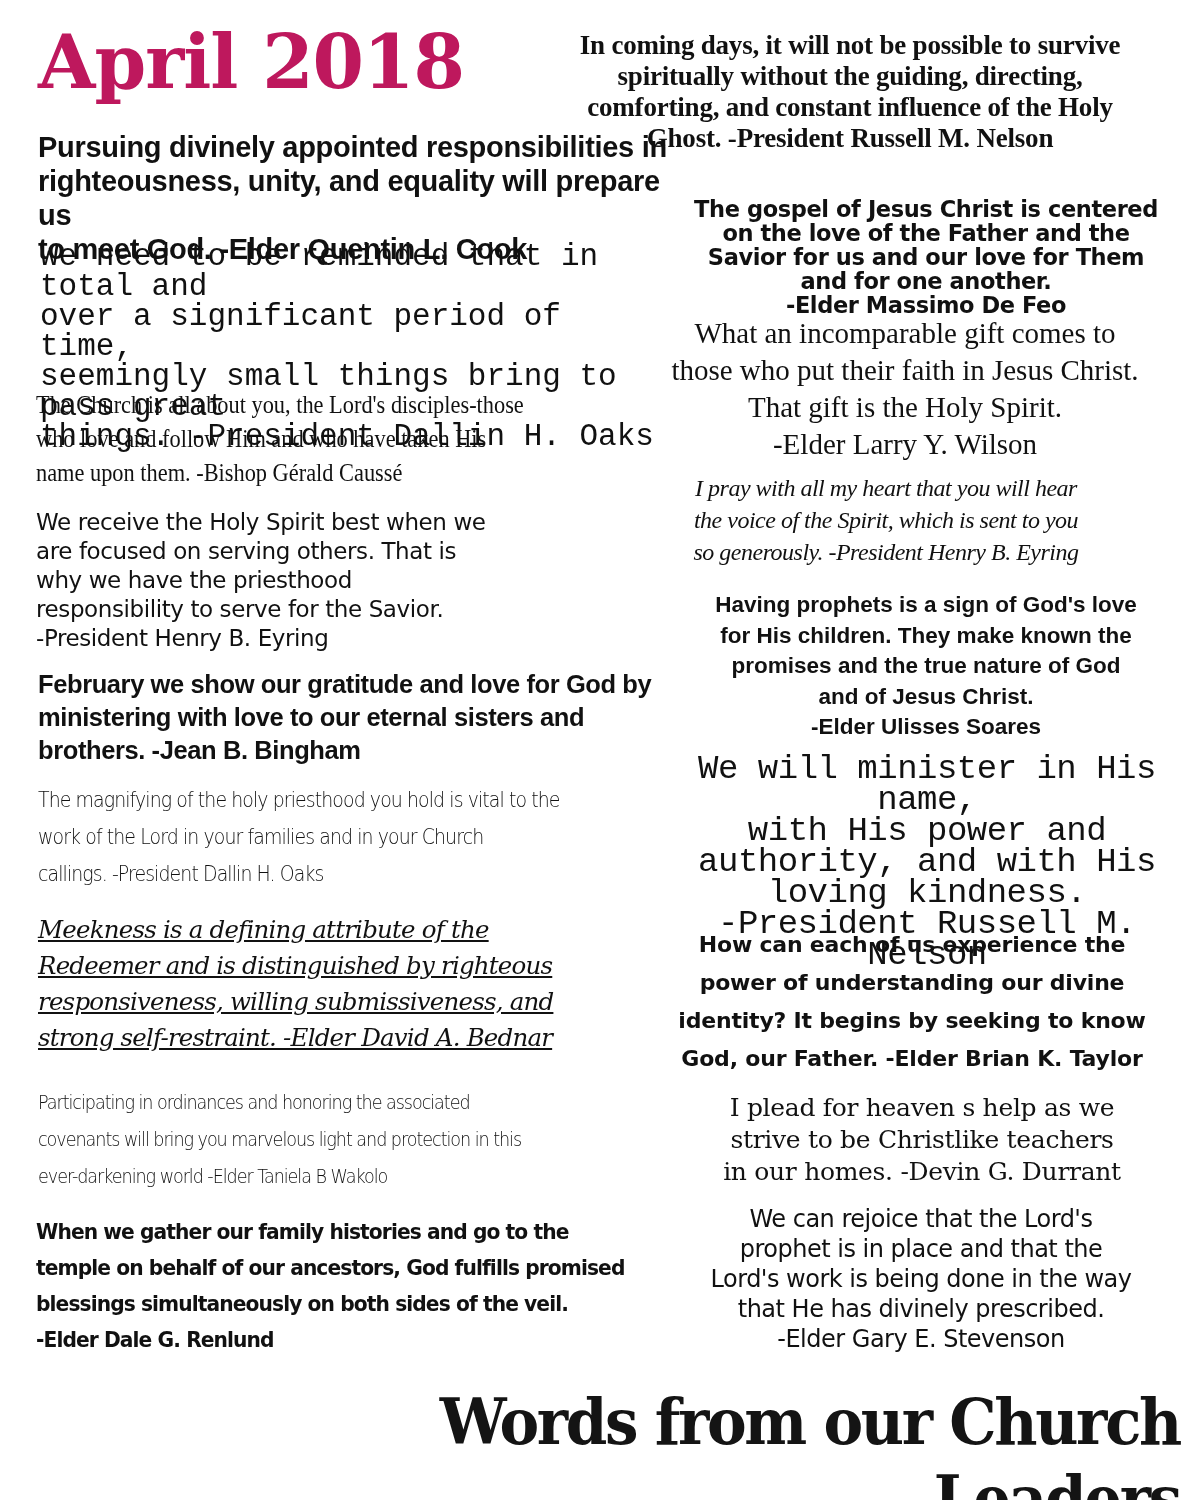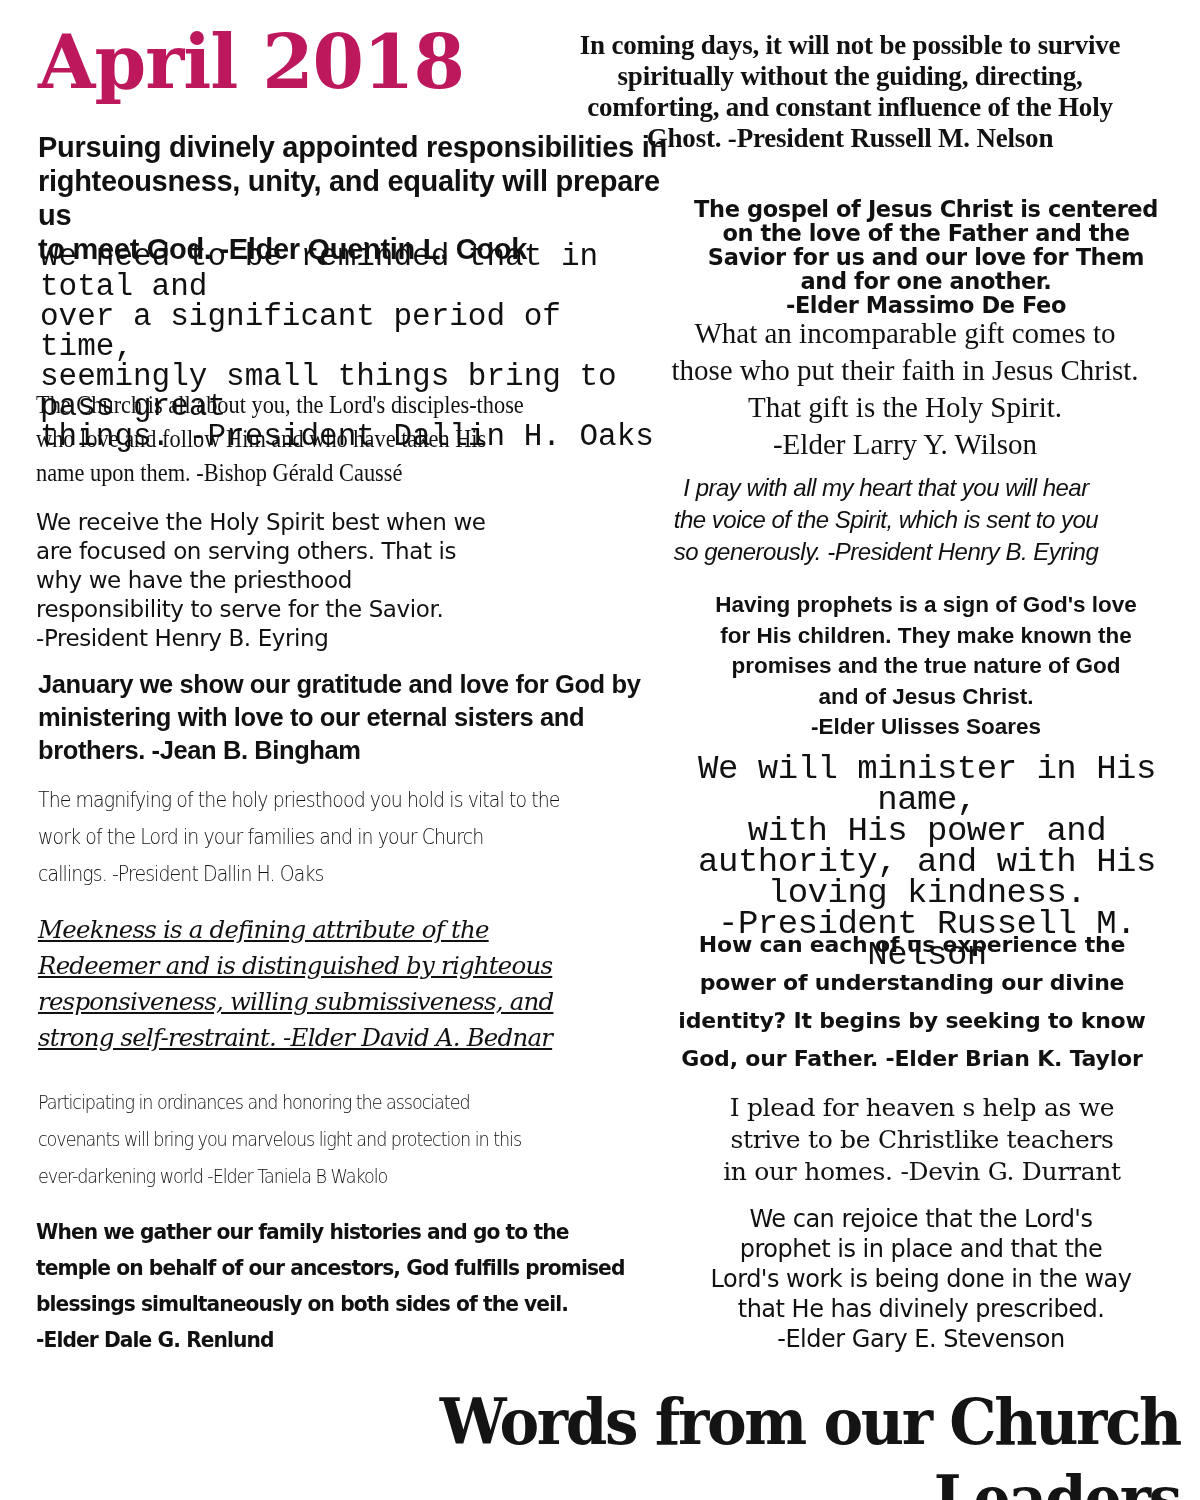--- a/index.html
+++ b/index.html
@@ -32,21 +32,21 @@
   #q-wilson {
     left: 640px; top: 315px; width: 530px; font-family: "Liberation Serif", serif;
     font-size: 29px; line-height: 37px;
   }
   #q-causse {
     left: 36px; top: 388px; width: 600px; font-family: "Liberation Serif", serif;
     font-size: 26px; line-height: 34px; transform: scaleX(0.86); transform-origin: left top;
     width: 700px;
   }
   #q-eyring-cursive {
-    left: 600px; top: 472px; width: 572px; font-family: Liberation Sans, sans-serif;
+    left: 600px; top: 472px; width: 572px; font-family: Liberation Serif, serif;
     font-style: italic; font-size: 24px; line-height: 32px; letter-spacing: -0.5px;
   }
   #q-eyring {
     left: 36px; top: 508px; width: 620px; font-family: "DejaVu Sans", sans-serif;
     font-size: 23px; line-height: 29px; letter-spacing: -0.4px;
   }
   #q-soares {
     left: 680px; top: 590px; width: 492px; font-family: "Liberation Sans", sans-serif;
     font-weight: bold; font-size: 22.5px; line-height: 30.5px;
   }
@@ -139,21 +139,21 @@
 why we have the priesthood
 responsibility to serve for the Savior.
 -President Henry B. Eyring</div>
 
 <div class="blk r" id="q-soares">Having prophets is a sign of God's love
 for His children. They make known the
 promises and the true nature of God
 and of Jesus Christ.
 -Elder Ulisses Soares</div>
 
-<div class="blk l" id="q-bingham">January we show our gratitude and love for God by
+<div class="blk l" id="q-bingham">February we show our gratitude and love for God by
 ministering with love to our eternal sisters and
 brothers.  -Jean B. Bingham</div>
 
 <div class="blk r" id="q-nelson2">We will minister in His name,
 with His power and
 authority, and with His
 loving kindness.
 -President Russell M. Nelson</div>
 
 <div class="blk l" id="q-oaks2">The magnifying of the holy priesthood you hold is vital to the

